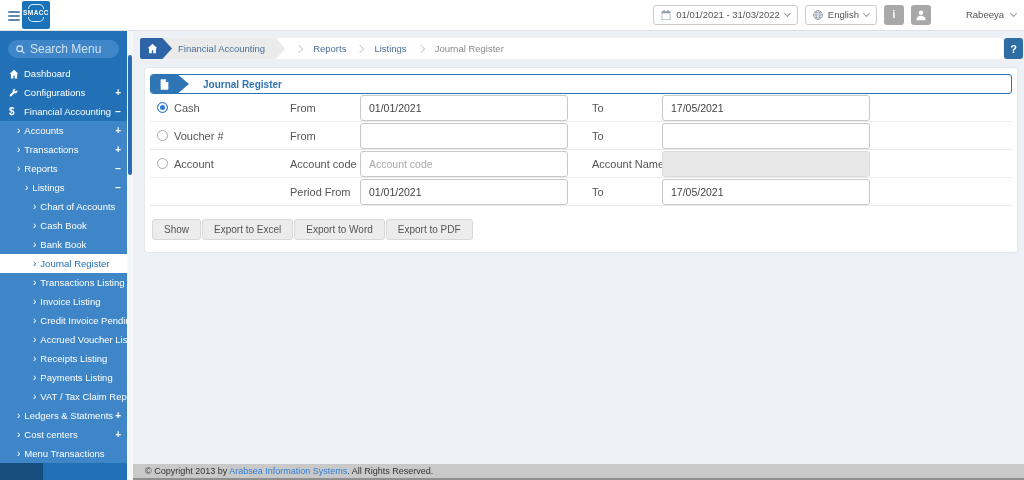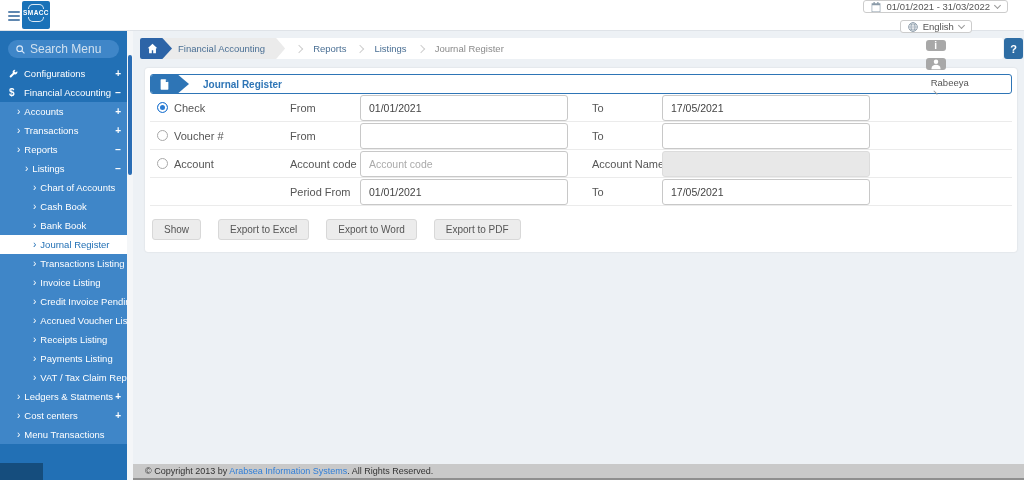--- a/index.html
+++ b/index.html
@@ -6,21 +6,21 @@
   html,body { width:1024px; height:480px; overflow:hidden; font-family:"Liberation Sans",sans-serif; background:#edf1f5; }
 
   
   .topbar { position:absolute; left:0; top:0; width:1024px; height:31px; background:#fff; border-bottom:1px solid #dfe3e8; z-index:20; }
   .hamburger { position:absolute; left:8px; top:11px; width:12px; height:9px; cursor:pointer; }
   .hamburger i { display:block; height:2px; background:#5f87b0; margin-bottom:2px; border-radius:1px; }
   .logo { position:absolute; left:22px; top:1px; width:28px; height:28px; background:#1a72b8; border-radius:2px; color:#fff; text-align:center; }
   .logo .arc { display:block; width:16px; height:5px; margin:3px auto 0; border:1px solid rgba(255,255,255,.85); border-bottom:none; border-radius:8px 8px 0 0; }
   .logo .arc.b { border:1px solid rgba(255,255,255,.85); border-top:none; border-radius:0 0 8px 8px; margin-top:1px; }
   .logo .txt { display:block; font-size:6.5px; font-weight:bold; letter-spacing:.4px; line-height:7px; }
-  .top-right { position:absolute; right:16px; top:0; height:29px; display:flex; align-items:center; gap:7px;flex-direction:column; }
+  .top-right { position:absolute; right:8px; top:0; height:29px; display:flex; align-items:center; gap:7px; }
   .pill { display:flex; align-items:center; gap:5px; height:20px; border:1px solid #ccc; border-radius:3px; padding:0 7px; font-size:9.5px; color:#555; background:#fff; cursor:pointer; }
   .chev-down { width:5px; height:5px; border-right:1px solid #999; border-bottom:1px solid #999; transform:rotate(45deg); margin-top:-3px; }
   .sq-btn { width:20px; height:20px; background:#a8a8a8; border-radius:3px; color:#fff; font-size:10px; font-weight:bold; display:flex; align-items:center; justify-content:center; cursor:pointer; }
   .username { font-size:9.5px; color:#555;padding-left:28px; }
 
   
   .sidebar { position:absolute; left:0; top:31px; width:127px; height:449px; background:#2270b5; overflow:hidden; z-index:10; }
   .search-wrap { margin:9px 8px 6px; height:18px; background:#3f86c8; border-radius:9px; display:flex; align-items:center; padding:0 8px; gap:5px; }
   .search-wrap input { flex:1; min-width:0; border:none; background:transparent; outline:none; color:#eaf2fa; font-size:12px; font-family:"Liberation Sans",sans-serif; }
   .search-wrap input::placeholder { color:#cfe0ef; }
@@ -59,21 +59,21 @@
   .frow { display:flex; align-items:center; height:28px; border-bottom:1px solid #ebebeb; padding-left:7px; font-size:11px; }
   .fradio { width:133px; display:flex; align-items:center; gap:6px; }
   .radio { width:11px; height:11px; border:1px solid #a9a9a9; border-radius:50%; background:#fff; display:inline-block; cursor:pointer; flex:none; }
   .radio.checked { border-color:#2b7cd3; background:#2b7cd3; box-shadow:inset 0 0 0 2px #fff; }
   .rlab { color:#555; }
   .flab { width:70px; color:#555; white-space:nowrap; flex:none; }
   .flab2 { width:70px; color:#555; white-space:nowrap; flex:none; margin-left:24px; }
   .finput { width:208px; height:19px; border:1px solid #c8c8c8; border-radius:3px; padding:12px 8px; font-size:10.5px; color:#444; font-family:"Liberation Sans",sans-serif; outline:none; flex:none; }
   .finput::placeholder { color:#aaa; }
   .finput:disabled { background:#e8e8e8; border-color:#dcdcdc; }
-  .btn-row { display:flex; gap:17px; margin:13px 0 0 2px; }
+  .btn-row { display:flex; gap:1px; margin:13px 0 0 2px; }
   .btn { background:#ececec; border:1px solid #d8d8d8; border-radius:3px; padding:4px 11px; font-size:10px; color:#555; font-family:"Liberation Sans",sans-serif; cursor:pointer; }
 
   
   .footer { position:absolute; left:0; bottom:0; width:891px; height:16px; background:#c9c9c9; border-bottom:2px solid #8f8f8f; font-size:9px; color:#333; line-height:14px; padding-left:12px; }
   .footer a { color:#2f7ed8; text-decoration:none; cursor:pointer; }
 </style>
 </head>
 <body>
 
 <div class="topbar">
@@ -122,20 +122,28 @@
   <div class="search-wrap">
     <svg width="9" height="9" viewBox="0 0 16 16">
         <circle cx="6.5" cy="6.5" r="5" fill="none" stroke="#dceafa" stroke-width="2"></circle>
         <path d="M10.5 10.5L15 15" stroke="#dceafa" stroke-width="2"></path>
       </svg>
     <input type="text" placeholder="Search Menu" style="">
   </div>
   <div>
       <div class="sitem lvl0">
         <span class="sico">
+          <svg width="10" height="10" viewBox="0 0 16 16">
+            <path fill="#fff" d="M8 1L1 7.5h2V15h4v-4.5h2V15h4V7.5h2z"></path>
+          </svg>
+        </span>
+        <span class="slab">Dashboard</span>
+      </div>
+      <div class="sitem lvl0">
+        <span class="sico">
           <svg width="9" height="9" viewBox="0 0 16 16">
             <path fill="#fff" d="M14.8 4.3a4.1 4.1 0 0 1-5.4 5L4.2 14.5a1.6 1.6 0 1 1-2.6-2.3L6.7 7A4.1 4.1 0 0 1 11.6 1.6L9.4 3.8l2.6 2.6 2.3-2.2z"></path>
           </svg>
         </span>
         <span class="slab">Configurations</span>
         <span class="sexp">+</span>
       </div>
       <div class="sitem lvl0">
         <span class="sico">
           <b style="font-size:10px;font-weight:bold;">$</b>
@@ -254,21 +262,21 @@
             <path fill="#fff" d="M2 0h7l4 4v11a1 1 0 0 1-1 1H2a1 1 0 0 1-1-1V1a1 1 0 0 1 1-1z"></path>
             <path fill="#2e75b6" d="M9 0l4 4H9z"></path>
           </svg>
       </div>
       <span class="panel-title">Journal Register</span>
     </div>
     <div>
         <div class="frow">
           <div class="fradio">
             <span class="radio checked"></span>
-            <span class="rlab">Check</span>
+            <span class="rlab">Cash</span>
           </div>
           <div class="flab">From</div>
           <input class="finput" value="01/01/2021" style="">
           <div class="flab2">To</div>
           <input class="finput" value="17/05/2021" style="">
         </div>
         <div class="frow">
           <div class="fradio">
             <span class="radio"></span>
             <span class="rlab">Voucher #</span>

